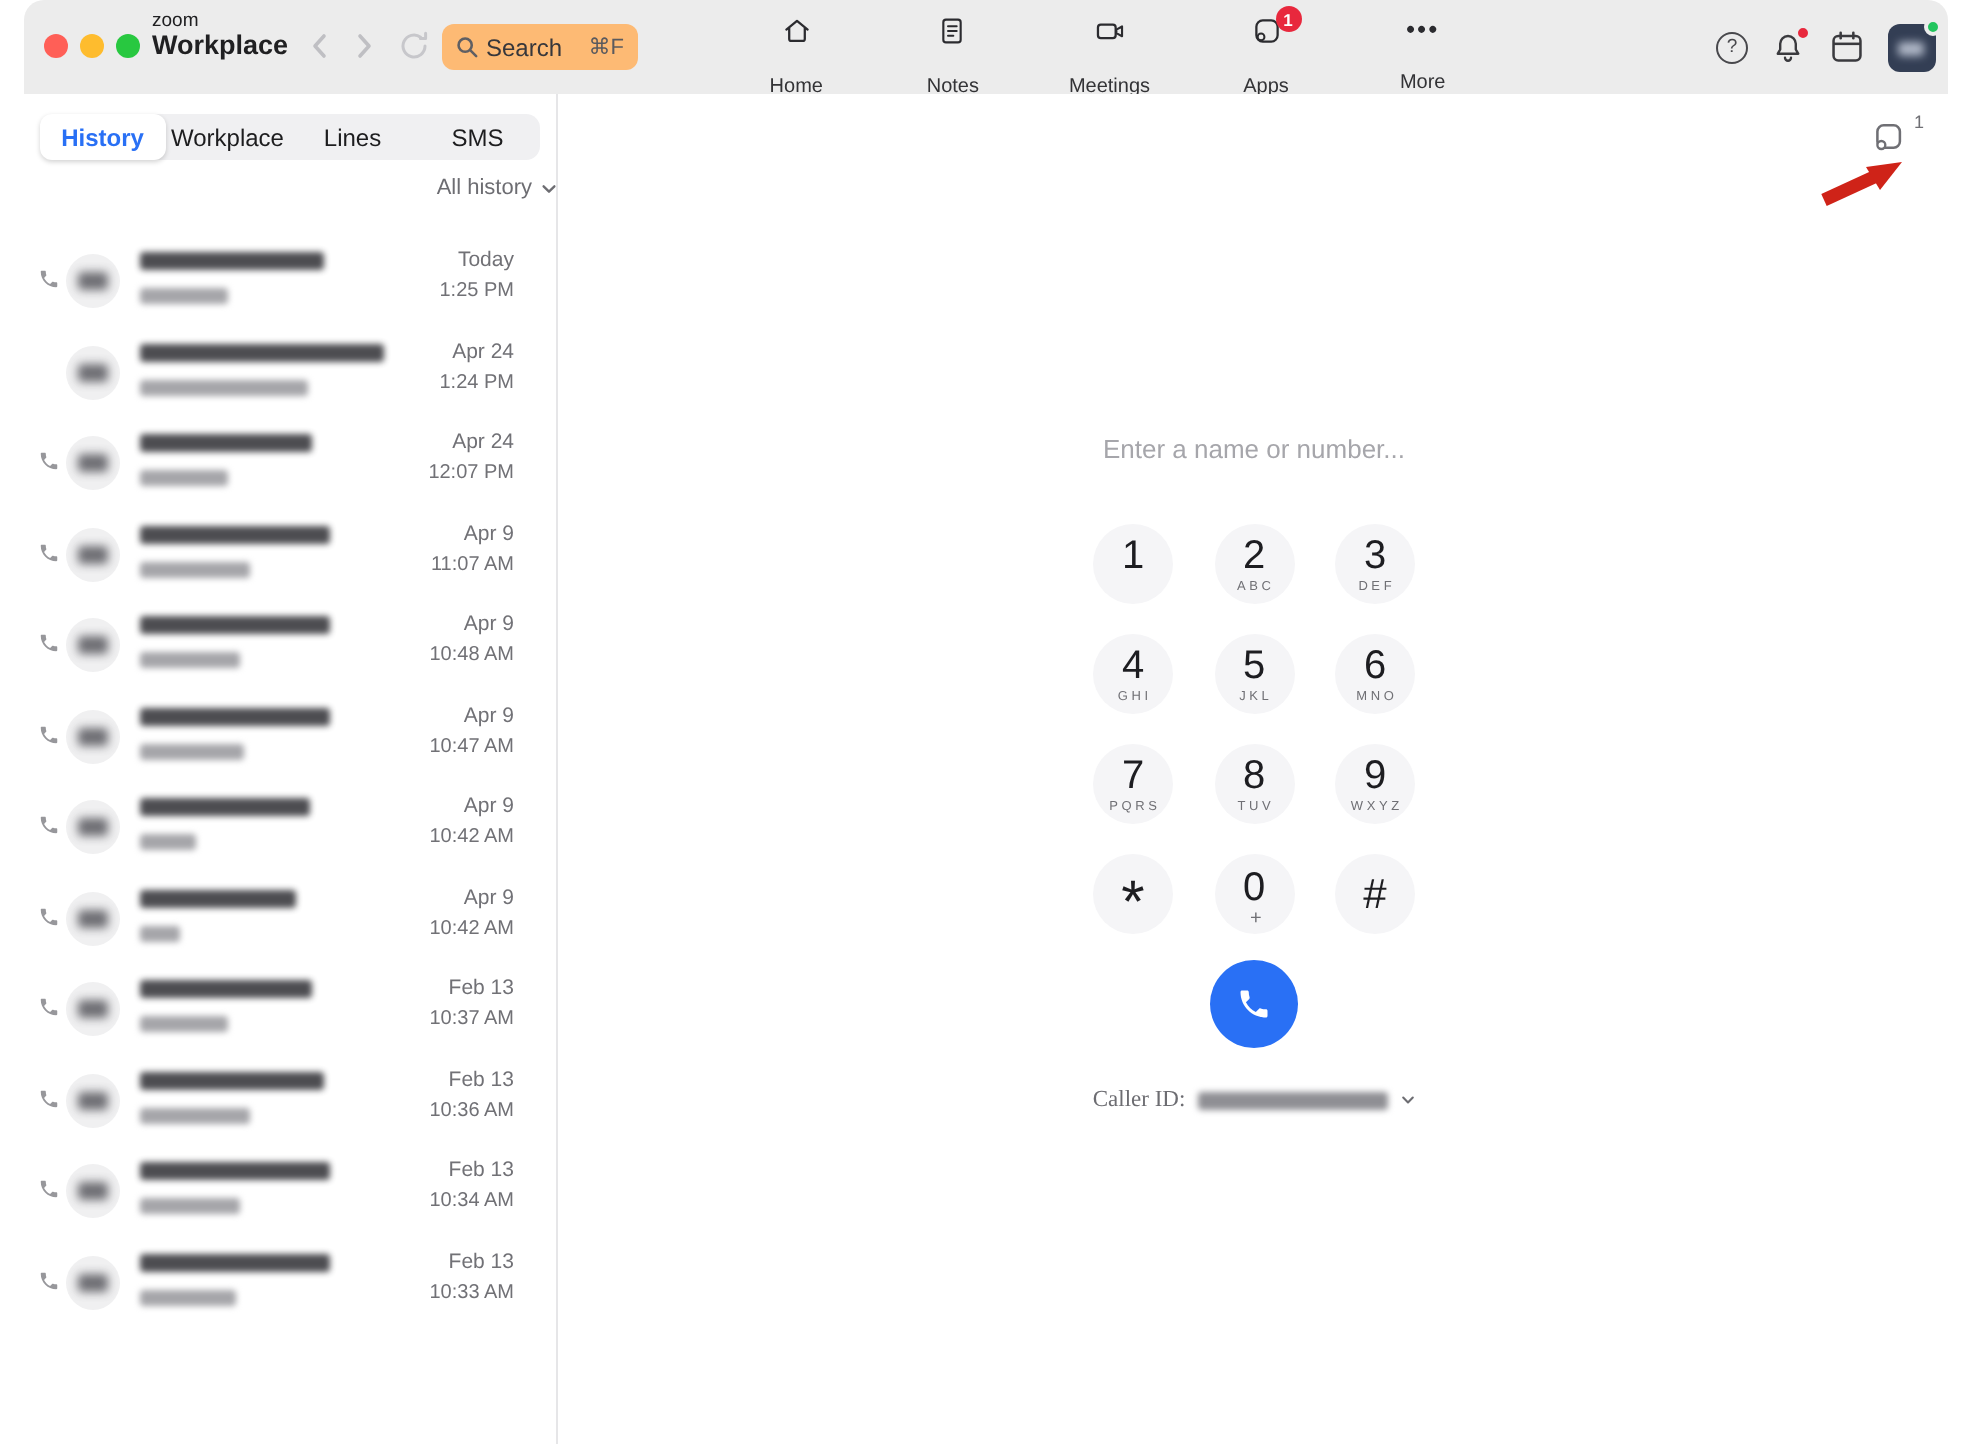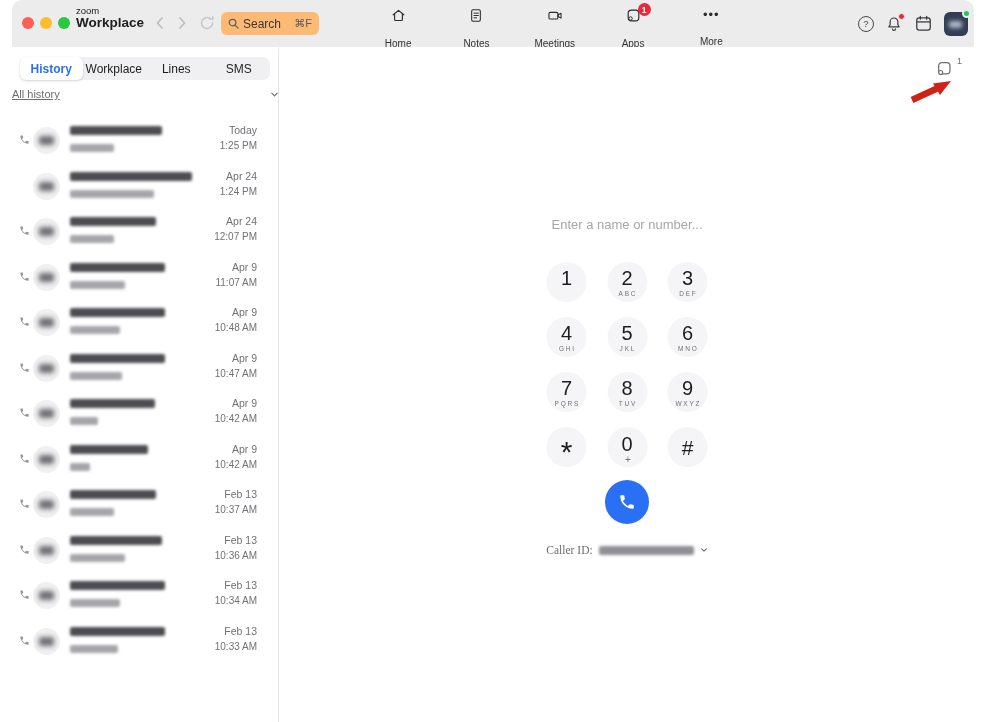--- a/index.html
+++ b/index.html
@@ -36,21 +36,21 @@
   .calicon { width:19px; height:19px; color:#3a3a3e; }
   .avatar { position:relative; width:24px; height:24px; border-radius:6px; background:#333e54; overflow:visible; }
   .avmark { position:absolute; left:5px; top:9px; width:13px; height:7px; background:#cfd6e4; border-radius:2px; filter:blur(2.2px); opacity:.8; }
   .presence { position:absolute; top:-3px; right:-3px; width:9px; height:9px; border-radius:50%; background:#22c55e; border:2px solid #ececec; }
 
   
   .sidebar { position:absolute; left:0; top:47px; width:267px; height:675px; background:#fff; border-right:1px solid #e6e6e8; }
   .segbar { position:absolute; left:8px; top:10px; width:250px; height:23px; background:#f0f0f2; border-radius:7px; display:flex; }
   .seg { flex:1; display:flex; align-items:center; justify-content:center; font-size:12px; color:#1d1d1f; cursor:pointer; border-radius:6px; }
   .seg.active { background:#fff; color:var(--accent,#2a6bf3); font-weight:700; box-shadow:0 1px 2.5px rgba(0,0,0,.18); }
-  .filterrow { position:absolute; left:0; top:41px; width:267px; display:flex; align-items:center; justify-content:space-between; gap:4px; color:#6d6d72; font-size:11px; cursor:pointer;text-decoration:underline; }
+  .filterrow { position:absolute; left:0; top:41px; width:267px; display:flex; align-items:center; justify-content:flex-end; gap:4px; color:#6d6d72; font-size:11px; cursor:pointer; }
   .calllist { position:absolute; left:0; top:71px; width:266px; }
   .row { position:relative; height:45.5px; }
   .dir { position:absolute; left:7px; top:16px; width:11px; height:11px; color:#97979b; }
   .cav { position:absolute; left:21px; top:9px; width:27px; height:27px; border-radius:50%; background:#f0f0f1; overflow:hidden; }
   .cavmark { position:absolute; left:6px; top:9px; width:15px; height:9px; background:#43434a; border-radius:2px; filter:blur(2.4px); opacity:.75; }
   .name { position:absolute; left:58px; top:8px; height:9px; border-radius:2px; background:#2e2e33; opacity:.85; filter:blur(1.7px); }
   .row.missed .name { background:var(--missed,#e03d3d); opacity:.9; }
   .sub { position:absolute; left:58px; top:26px; height:8px; border-radius:2px; background:#a6a6aa; filter:blur(1.7px); }
   .date { position:absolute; right:21px; top:6px; font-size:10.5px; color:#717176; }
   .time { position:absolute; right:21px; top:22px; font-size:10px; color:#717176; }

